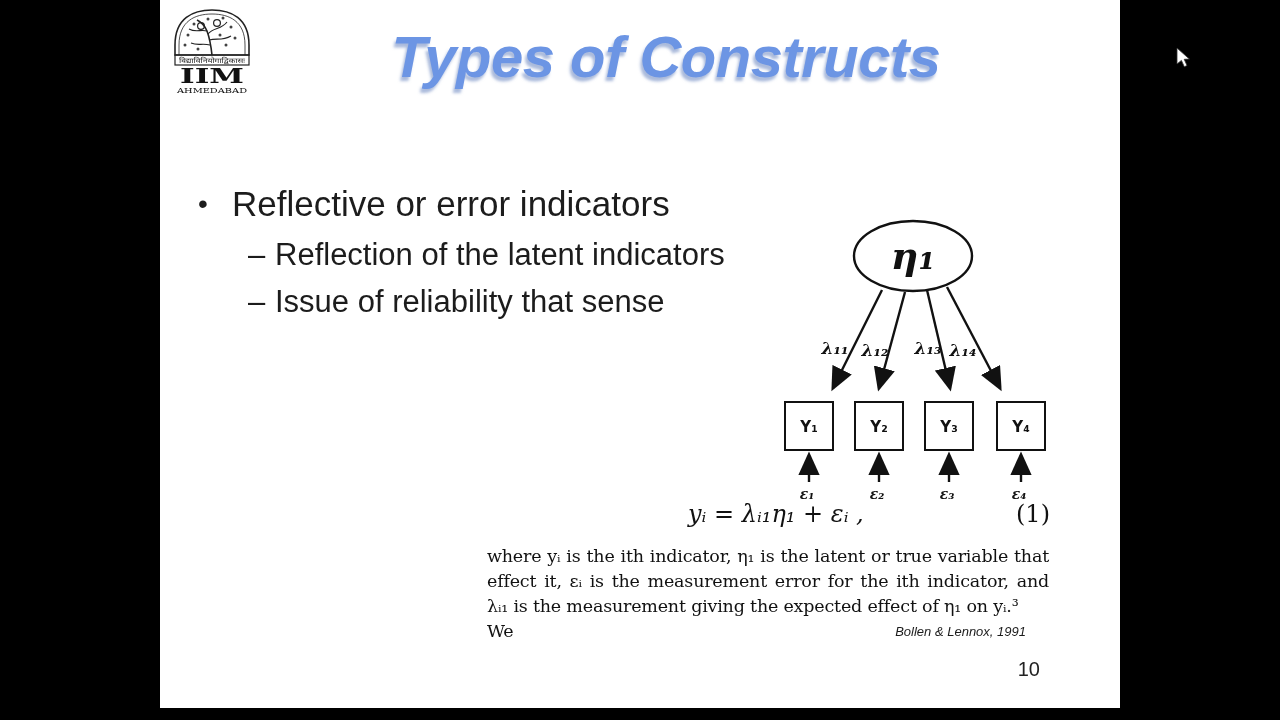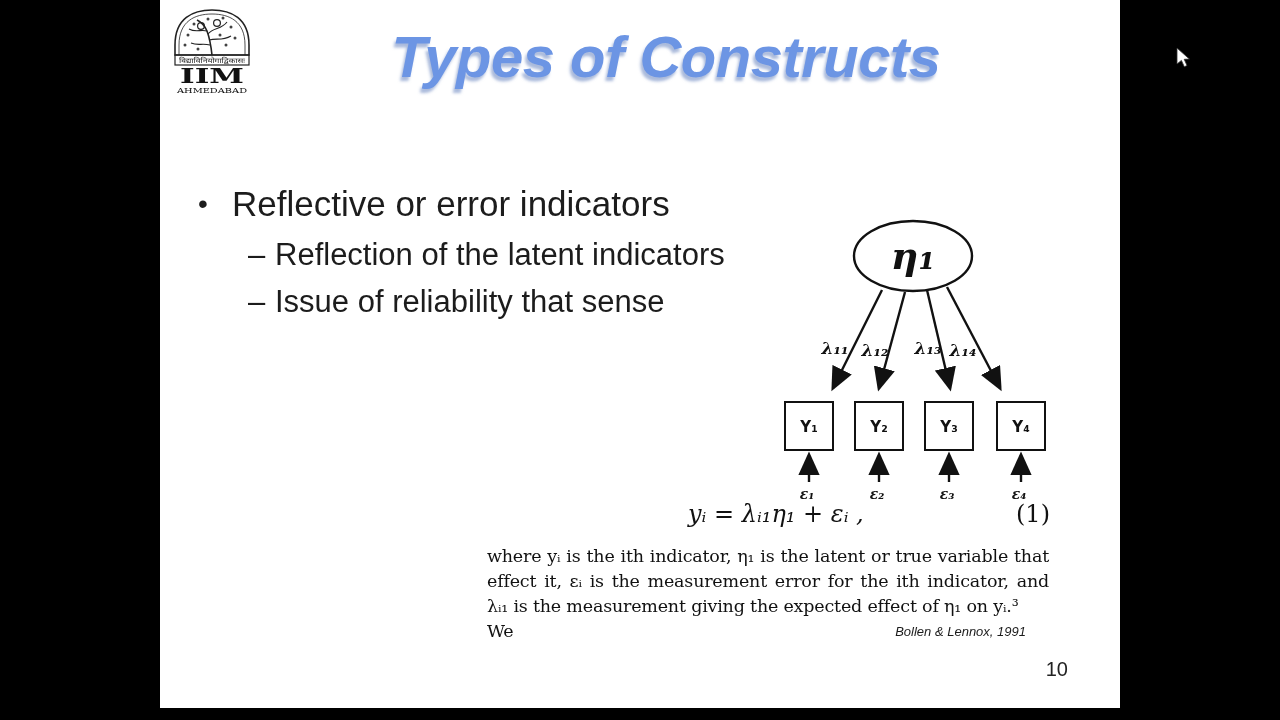--- a/index.html
+++ b/index.html
@@ -61,21 +61,21 @@
     letter-spacing:-0.2px; color:#111;
   }
   .paragraph .just { text-align:justify; text-align-last:justify; }
 
   
   .citation {
     position:absolute; left:560px; top:624px; width:306px; text-align:right;
     font-style:italic; font-size:13px; color:#1c1c1c;
   }
   .page-number {
-    position:absolute; left:866px; top:658px; width:42px; text-align:right;
+    position:absolute; left:838px; top:658px; width:42px; text-align:right;
     font-size:20px; color:#222;
   }
 
   
   .cursor { position:absolute; left:1176px; top:47px; }
 </style>
 </head>
 <body>
 
 <div class="slide">

